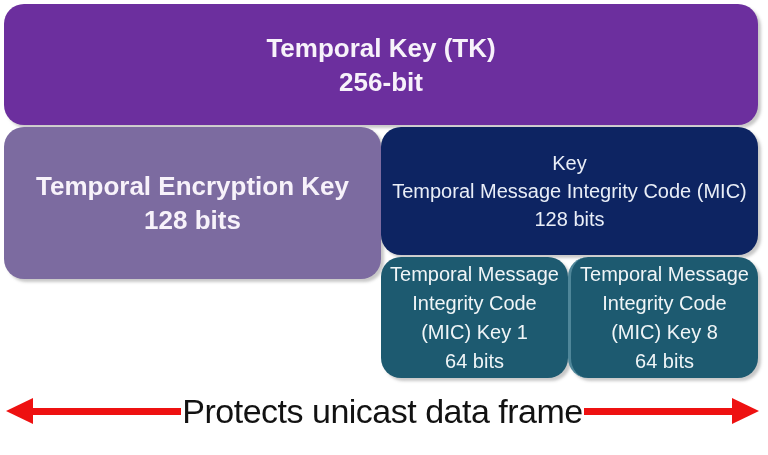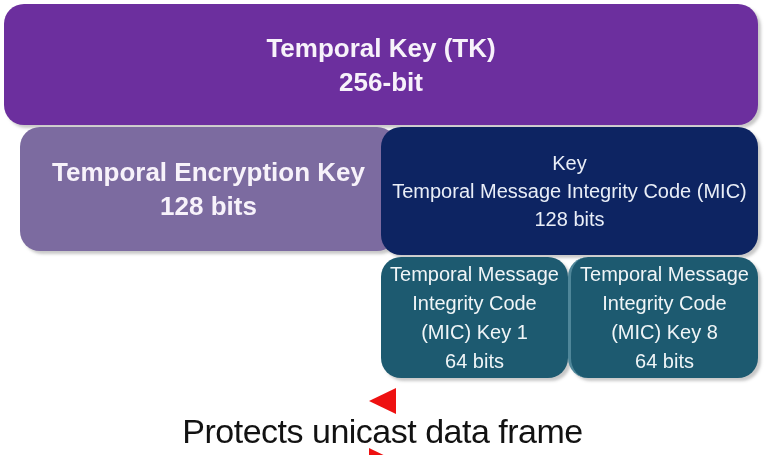--- a/index.html
+++ b/index.html
@@ -31,21 +31,21 @@
   .tk-box {
     left: 4px; top: 4px; width: 754px; height: 121px;
     background: #6C2F9E;
     color: #F7F2FA;
     font-size: 26px;
     line-height: 34px;
     font-weight: 600;
   }
   
   .tek-box {
-    left: 20px; top: 127px; width: 377px; height: 124px;
+    left: 4px; top: 127px; width: 377px; height: 152px;
     background: #7C6BA0;
     color: #F7F2FA;
     font-size: 26px;
     line-height: 34px;
     font-weight: 600;
   }
   
   .mic-box {
     left: 381px; top: 127px; width: 377px; height: 128px;
     background: #0D2462;
@@ -75,21 +75,20 @@
 
   
   .arrow-row {
     position: absolute;
     left: 6px;
     right: 9px;
     top: 388px;
     height: 46px;
     display: flex;
     align-items: center;
-    flex-direction: column;
   }
   .arrow-line {
     flex: 1;
     height: 7px;
     background: #EE1111;
   }
   .arrow-head {
     width: 0;
     height: 0;
     border-top: 13px solid transparent;

